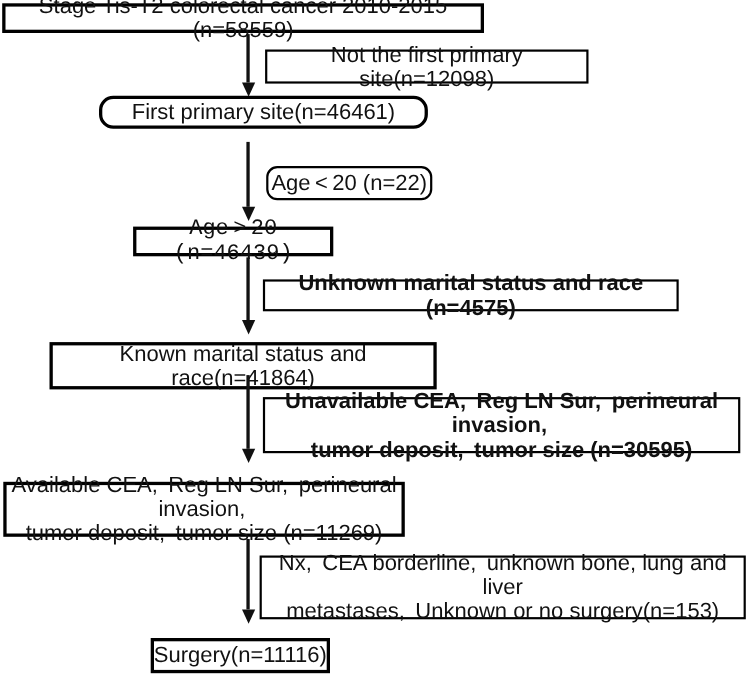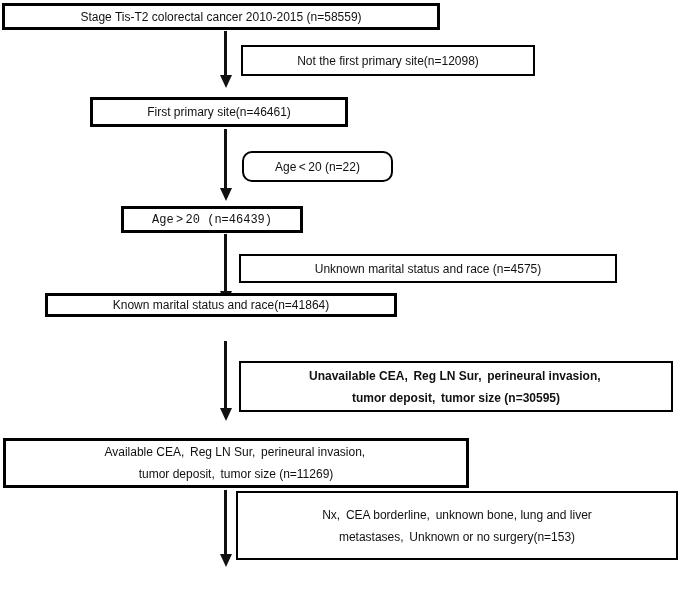--- a/index.html
+++ b/index.html
@@ -13,42 +13,42 @@
     overflow: hidden;
   }
   .box {
     position: absolute;
     box-sizing: border-box;
     background: #ffffff;
     display: flex;
     align-items: center;
     justify-content: center;
     text-align: center;
-    font-size: 12px;
+    font-size: 20px;
     line-height: 22px;
     white-space: pre-line;
     padding: 0 2px;
   }
   .main { border: 3px solid #000000; }
   .excl { border: 2px solid #000000; }
 
   
   #m0 { left: 2px;   top: 3px;   width: 438px; height: 27px; }
-  #m1 { left: 90px;  top: 97px;  width: 258px; height: 30px; }
+  #m1 { left: 90px;  top: 87px;  width: 299px; height: 30px; border-radius: 13px; }
   #m2 { left: 121px; top: 206px; width: 182px; height: 27px; font-family: Liberation Mono, monospace; }
-  #m3 { left: 45px;  top: 293px; width: 352px; height: 24px; }
-  #m4 { left: 3px;   top: 438px; width: 466px; height: 50px; }
+  #m3 { left: 45px;  top: 311px; width: 352px; height: 43px; }
+  #m4 { left: 3px;   top: 438px; width: 365px; height: 50px; }
   #m5 { left: 137px; top: 580px; width: 163px; height: 32px; }
 
   
   #e0 { left: 241px; top: 45px;  width: 294px; height: 31px; }
   #e1 { left: 242px; top: 151px; width: 151px; height: 31px; border-radius: 10px; }
-  #e2 { left: 239px; top: 254px; width: 378px; height: 29px; }
+  #e2 { left: 239px; top: 254px; width: 378px; height: 29px; font-weight: bold; }
   #e3 { left: 239px; top: 361px; width: 434px; height: 51px; font-weight: bold; }
-  #e4 { left: 236px; top: 491px; width: 442px; height: 69px; }
+  #e4 { left: 236px; top: 505px; width: 442px; height: 58px; }
 
   
   .arrow {
     position: absolute;
     left: 224px;
     width: 3px;
     background: #111111;
   }
   .arrow::after {
     content: '';
@@ -98,14 +98,15 @@
 tumor deposit,  tumor size (n=30595)</div>
 
   <div class="box main" id="m4">Available CEA,  Reg LN Sur,  perineural invasion,  
 tumor deposit,  tumor size (n=11269)</div>
 
   <div class="arrow" id="a4"></div>
 
   <div class="box excl" id="e4">Nx,  CEA borderline,  unknown bone, lung and liver
 metastases,  Unknown or no surgery(n=153)</div>
 
+  <div class="box main" id="m5">Surgery(n=11116)</div>
 
 </div>
 
 </body></html>

